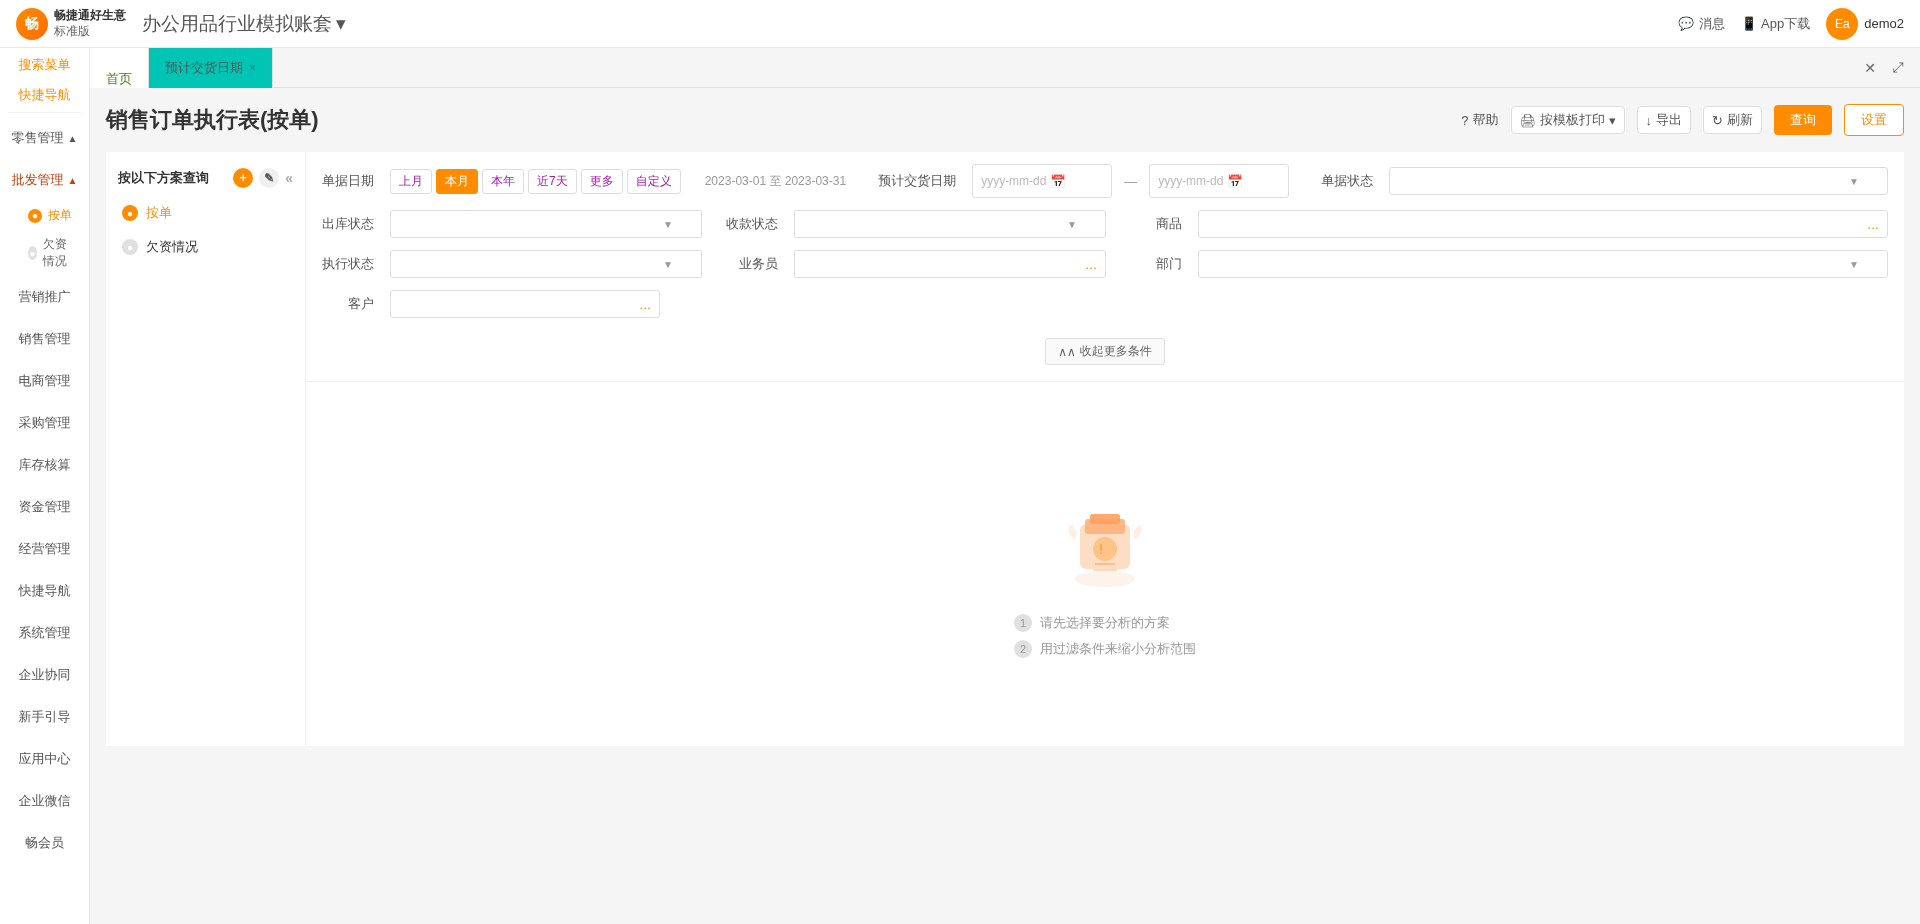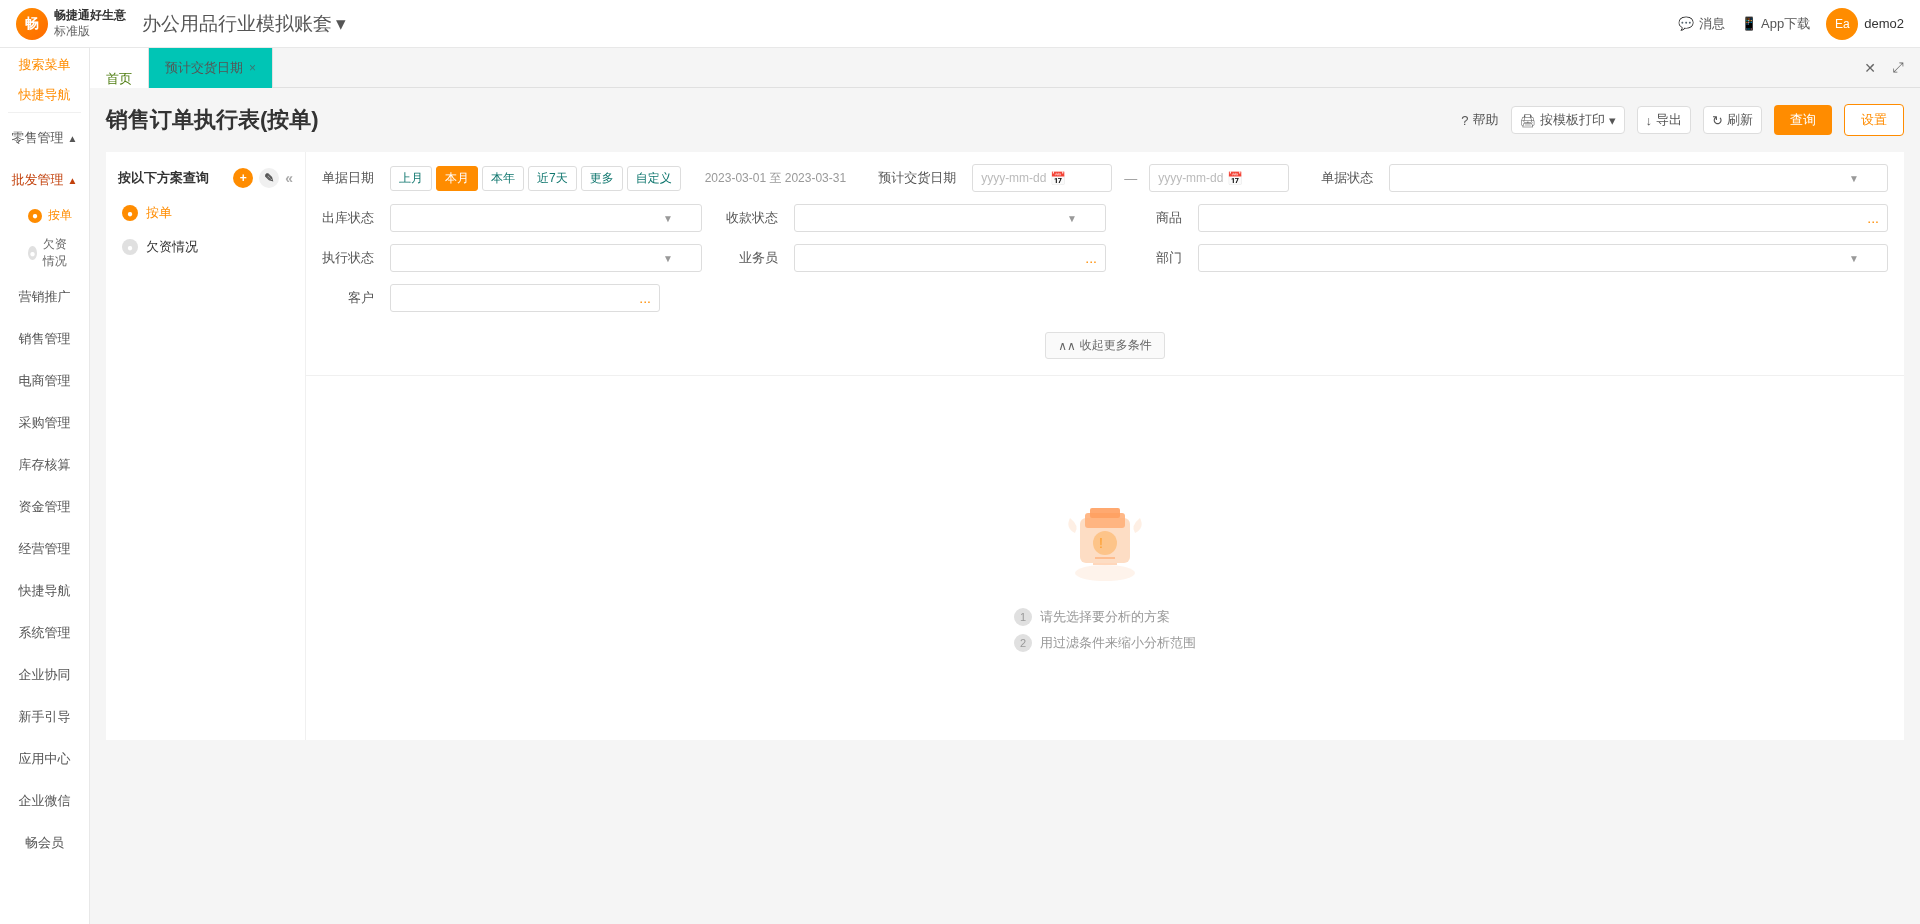--- a/index.html
+++ b/index.html
@@ -63,24 +63,24 @@
     .scheme-icon-edit { background: #f0f0f0; color: #555; }
     .scheme-collapse { cursor: pointer; color: #aaa; font-size: 14px; }
     .scheme-item { display: flex; align-items: center; gap: 8px; padding: 8px 16px; cursor: pointer; }
     .scheme-item.active { color: #ff8c00; }
     .scheme-dot { width: 16px; height: 16px; border-radius: 50%; display: flex; align-items: center; justify-content: center; font-size: 10px; }
     .scheme-dot-active { background: #ff8c00; color: #fff; }
     .scheme-dot-inactive { background: #e0e0e0; color: #fff; }
     .scheme-item-label { font-size: 13px; }
     .scheme-sub-item { padding: 6px 16px 6px 28px; cursor: pointer; font-size: 12px; color: #666; display: flex; align-items: center; gap: 6px; }
     .scheme-sub-item.active-scheme { color: #ff8c00; }
-    .date-btn { padding: 3px 8px; border-radius: 3px; border: 1px solid #ddd; background: #fff; font-size: 12px; color: #0f766e; cursor: pointer; }
+    .date-btn { padding: 3px 8px; border-radius: 3px; border: 1px solid #ddd; background: #fff; font-size: 12px; color: #a21caf; cursor: pointer; }
     .date-btn.active { background: #ff8c00; color: #fff; border-color: #ff8c00; }
     .filter-ellipsis { color: #ff8c00; cursor: pointer; font-size: 14px; }
-    .date-input-box { height: 28px; border: 1px solid #ddd; border-radius: 3px; padding: 10px 8px; font-size: 12px; color: #bbb; background: #fff; display: flex; align-items: center; min-width: 140px; }
+    .date-input-box { height: 28px; border: 1px solid #ddd; border-radius: 3px; padding: 16px 8px; font-size: 12px; color: #bbb; background: #fff; display: flex; align-items: center; min-width: 140px; }
     .date-separator { color: #999; }
     .cal-icon { color: #bbb; font-size: 13px; margin-left: 4px; cursor: pointer; }
 
     
     .conditions-form { background: #fff; padding: 0; }
     .form-row { display: flex; align-items: center; margin-bottom: 12px; }
     .form-field { display: flex; align-items: center; gap: 8px; flex: 1; }
     .field-label { font-size: 13px; color: #555; white-space: nowrap; min-width: 60px; text-align: right; padding-right: 8px; }
     .select-box { height: 28px; border: 1px solid #ddd; border-radius: 3px; padding: 0 28px 0 8px; font-size: 13px; color: #333; background: #fff; outline: none; width: 100%; cursor: pointer; appearance: none; position: relative; display: flex; align-items: center; justify-content: space-between; }
 

